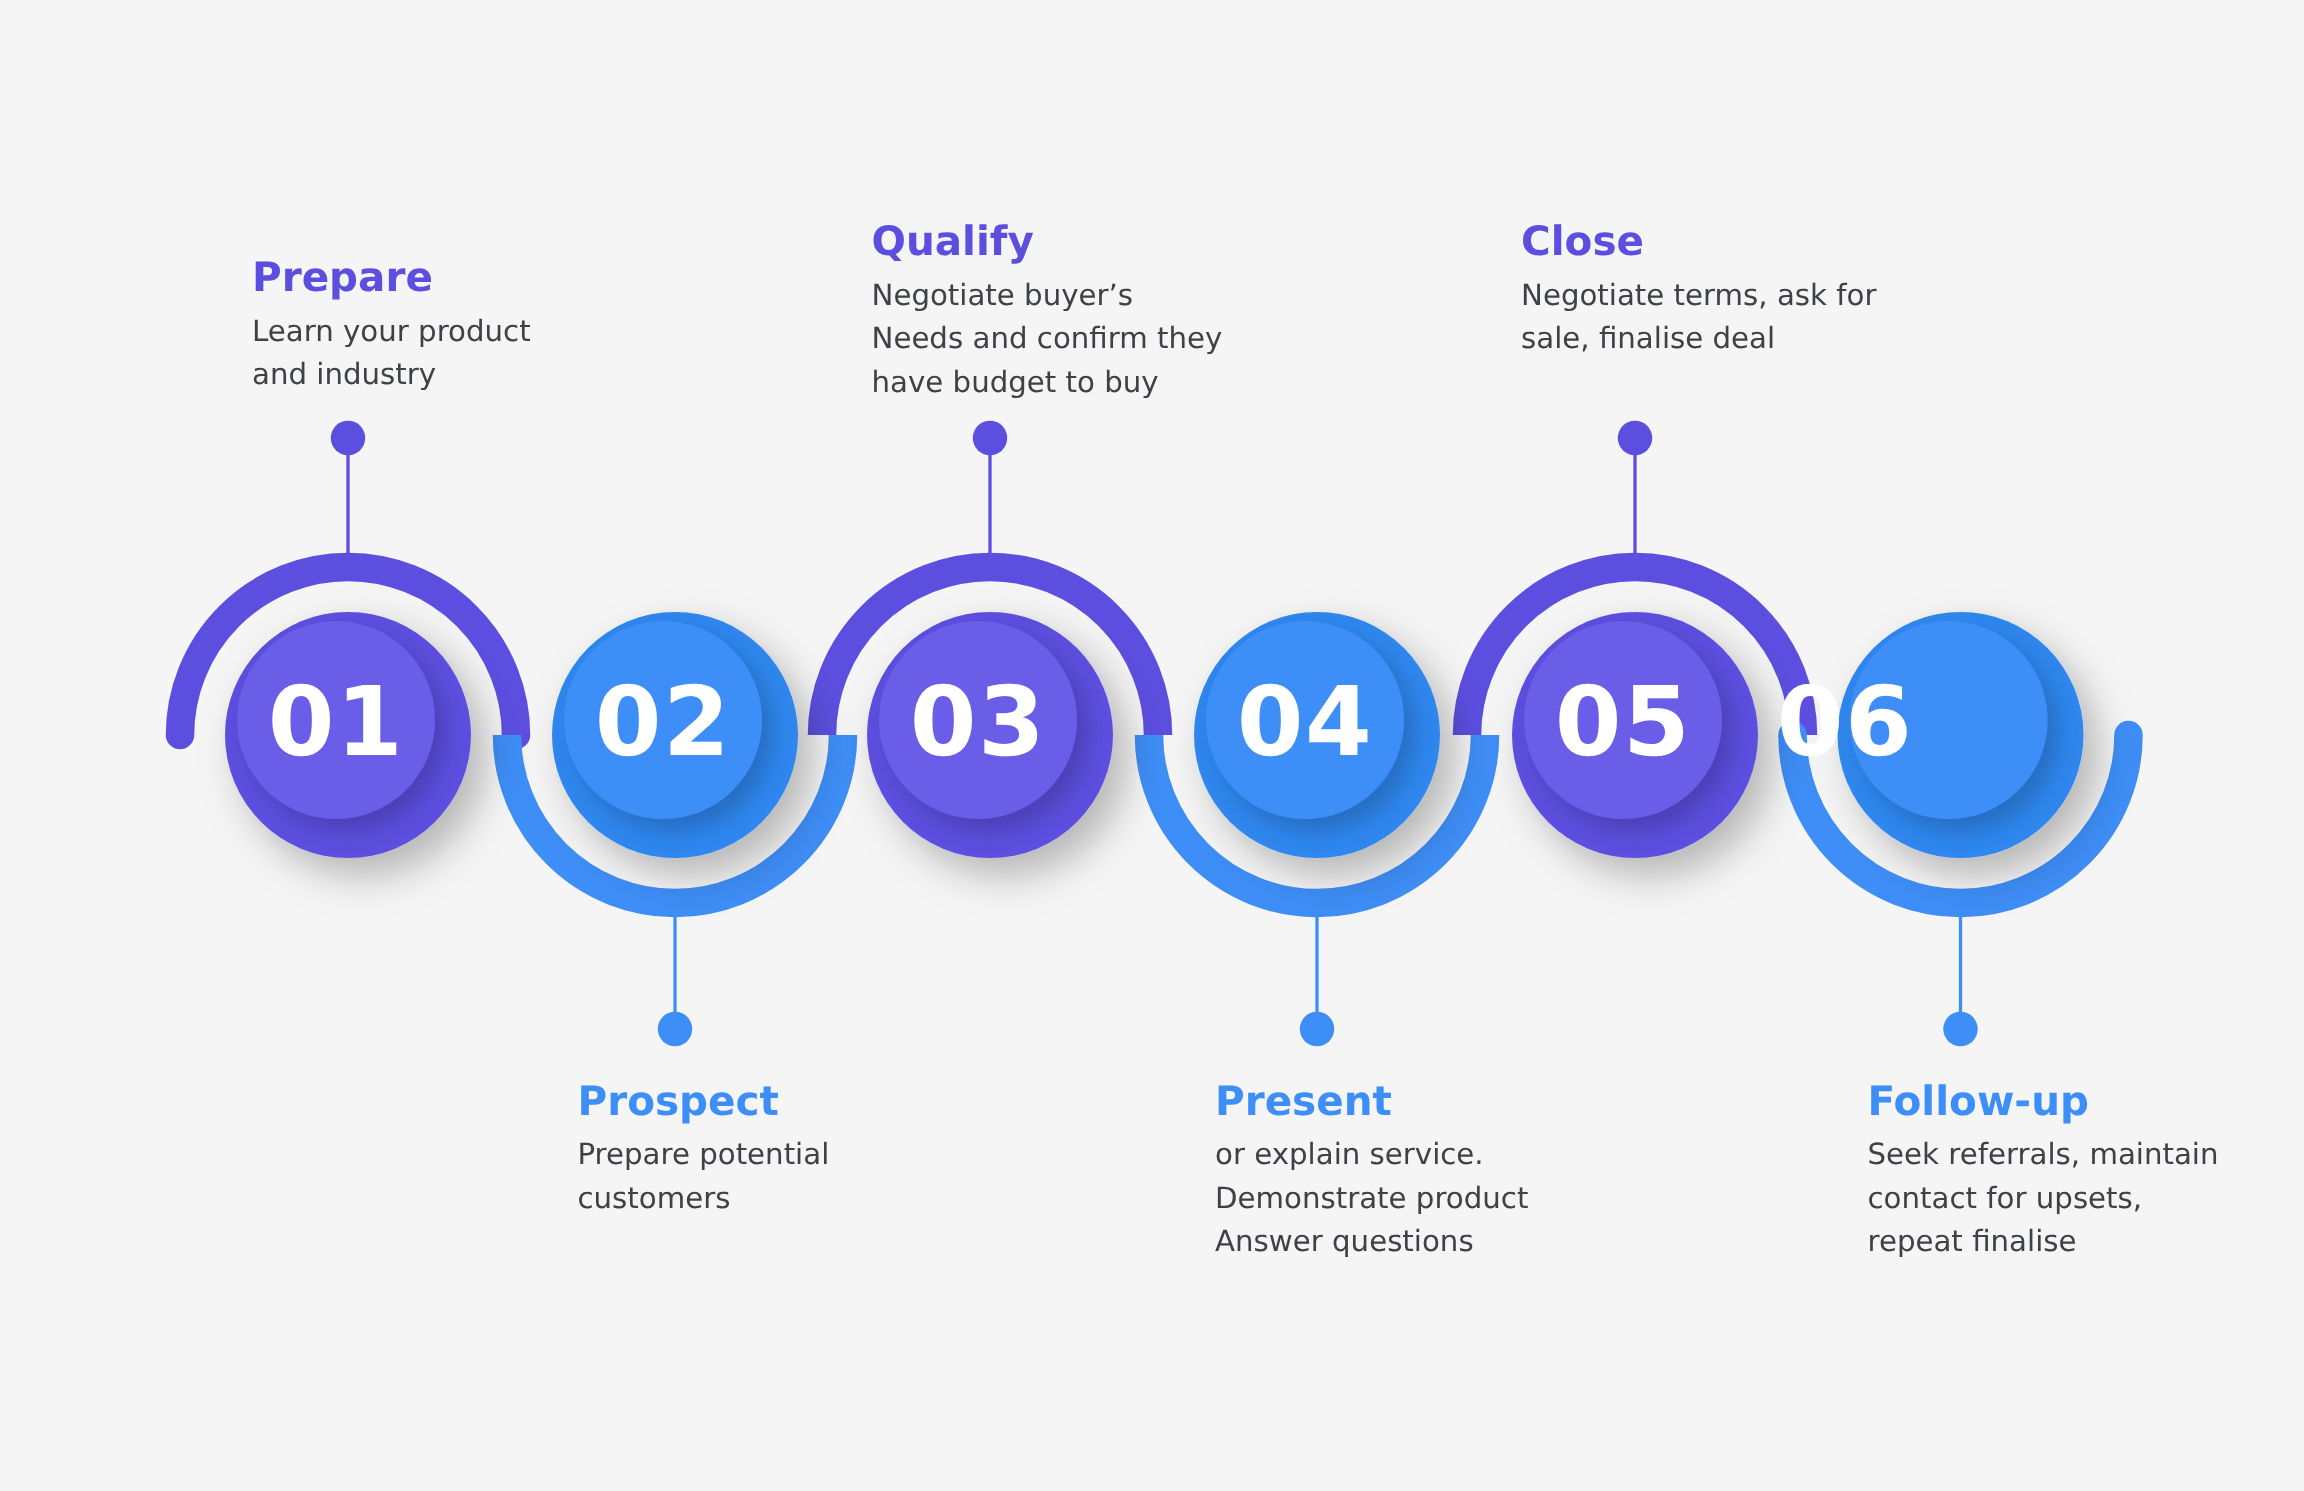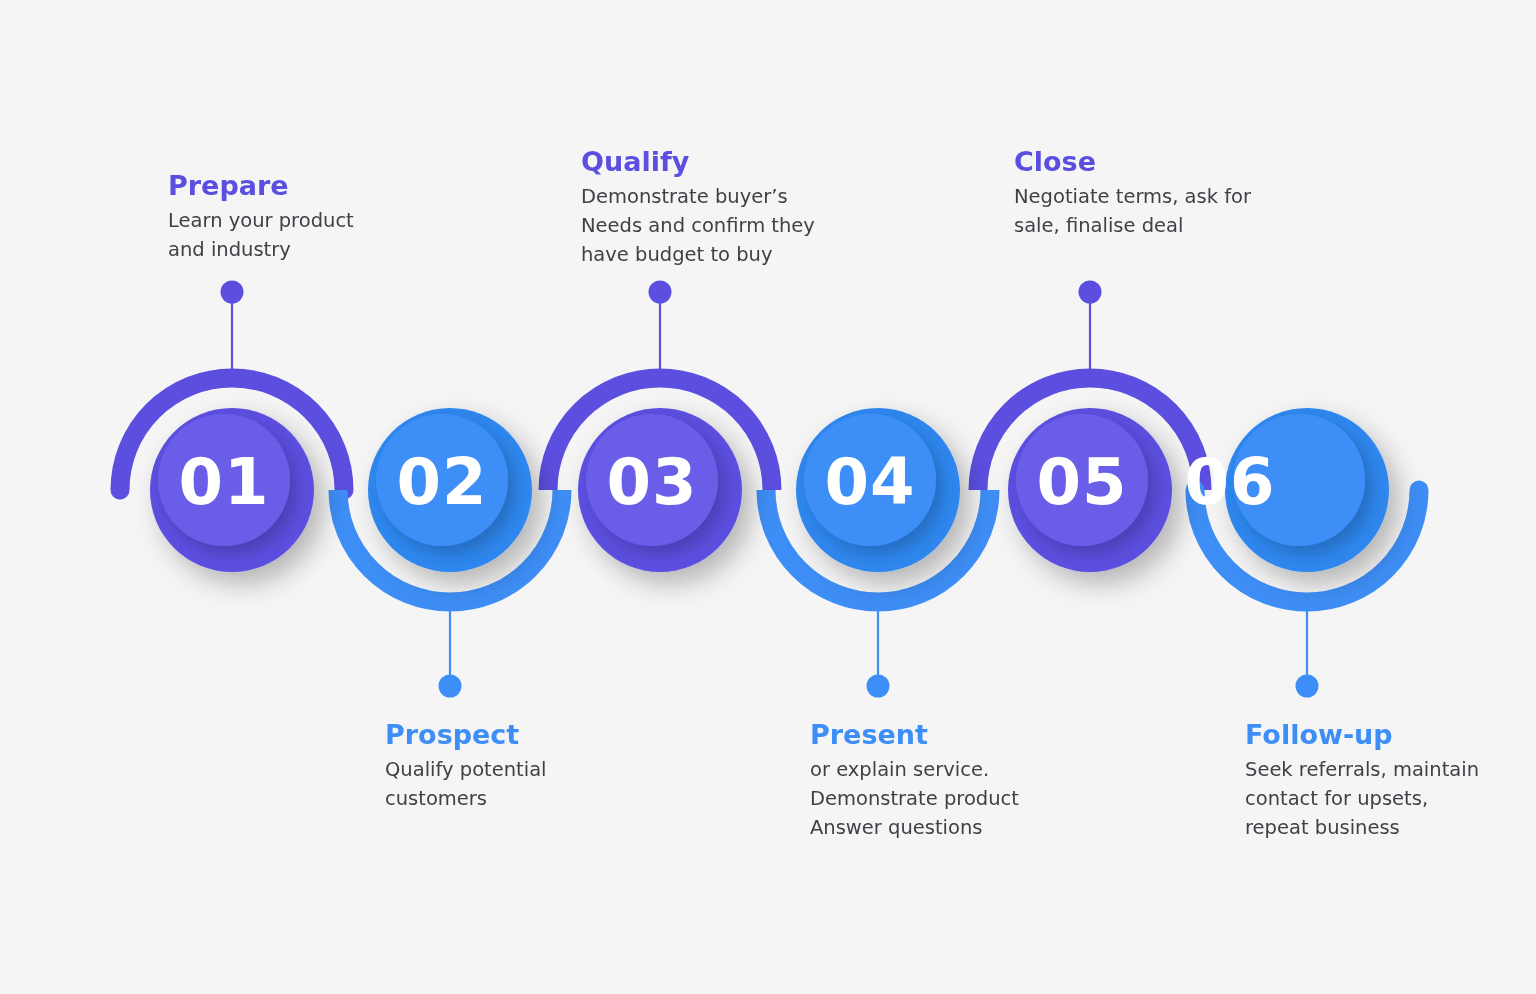--- a/index.html
+++ b/index.html
@@ -135,28 +135,28 @@
       <div class="label-block" style="left: 168px; top: 170px;">
         <div class="label-title" style="color: rgb(92, 79, 224);">Prepare</div>
         <div class="label-desc">
           <span>Learn your product</span>
           <span>and industry</span>
         </div>
       </div>
       <div class="label-block" style="left: 385px; top: 719px;">
         <div class="label-title" style="color: rgb(62, 142, 247);">Prospect</div>
         <div class="label-desc">
-          <span>Qualify potential</span>
+          <span>Prepare potential</span>
           <span>customers</span>
         </div>
       </div>
       <div class="label-block" style="left: 557px; top: 146px; margin-left: 24px;">
         <div class="label-title" style="color: rgb(92, 79, 224);">Qualify</div>
         <div class="label-desc">
-          <span>Demonstrate buyer’s</span>
+          <span>Negotiate buyer’s</span>
           <span>Needs and confirm they</span>
           <span>have budget to buy</span>
         </div>
       </div>
       <div class="label-block" style="left: 810px; top: 719px;">
         <div class="label-title" style="color: rgb(62, 142, 247);">Present</div>
         <div class="label-desc">
           <span>or explain service.</span>
           <span>Demonstrate product</span>
           <span>Answer questions</span>
@@ -167,18 +167,18 @@
         <div class="label-desc">
           <span>Negotiate terms, ask for</span>
           <span>sale, finalise deal</span>
         </div>
       </div>
       <div class="label-block" style="left: 1245px; top: 719px;">
         <div class="label-title" style="color: rgb(62, 142, 247);">Follow-up</div>
         <div class="label-desc">
           <span>Seek referrals, maintain</span>
           <span>contact for upsets,</span>
-          <span>repeat business</span>
+          <span>repeat finalise</span>
         </div>
       </div>
     </div>
 
 </div>
 
 </body></html>

